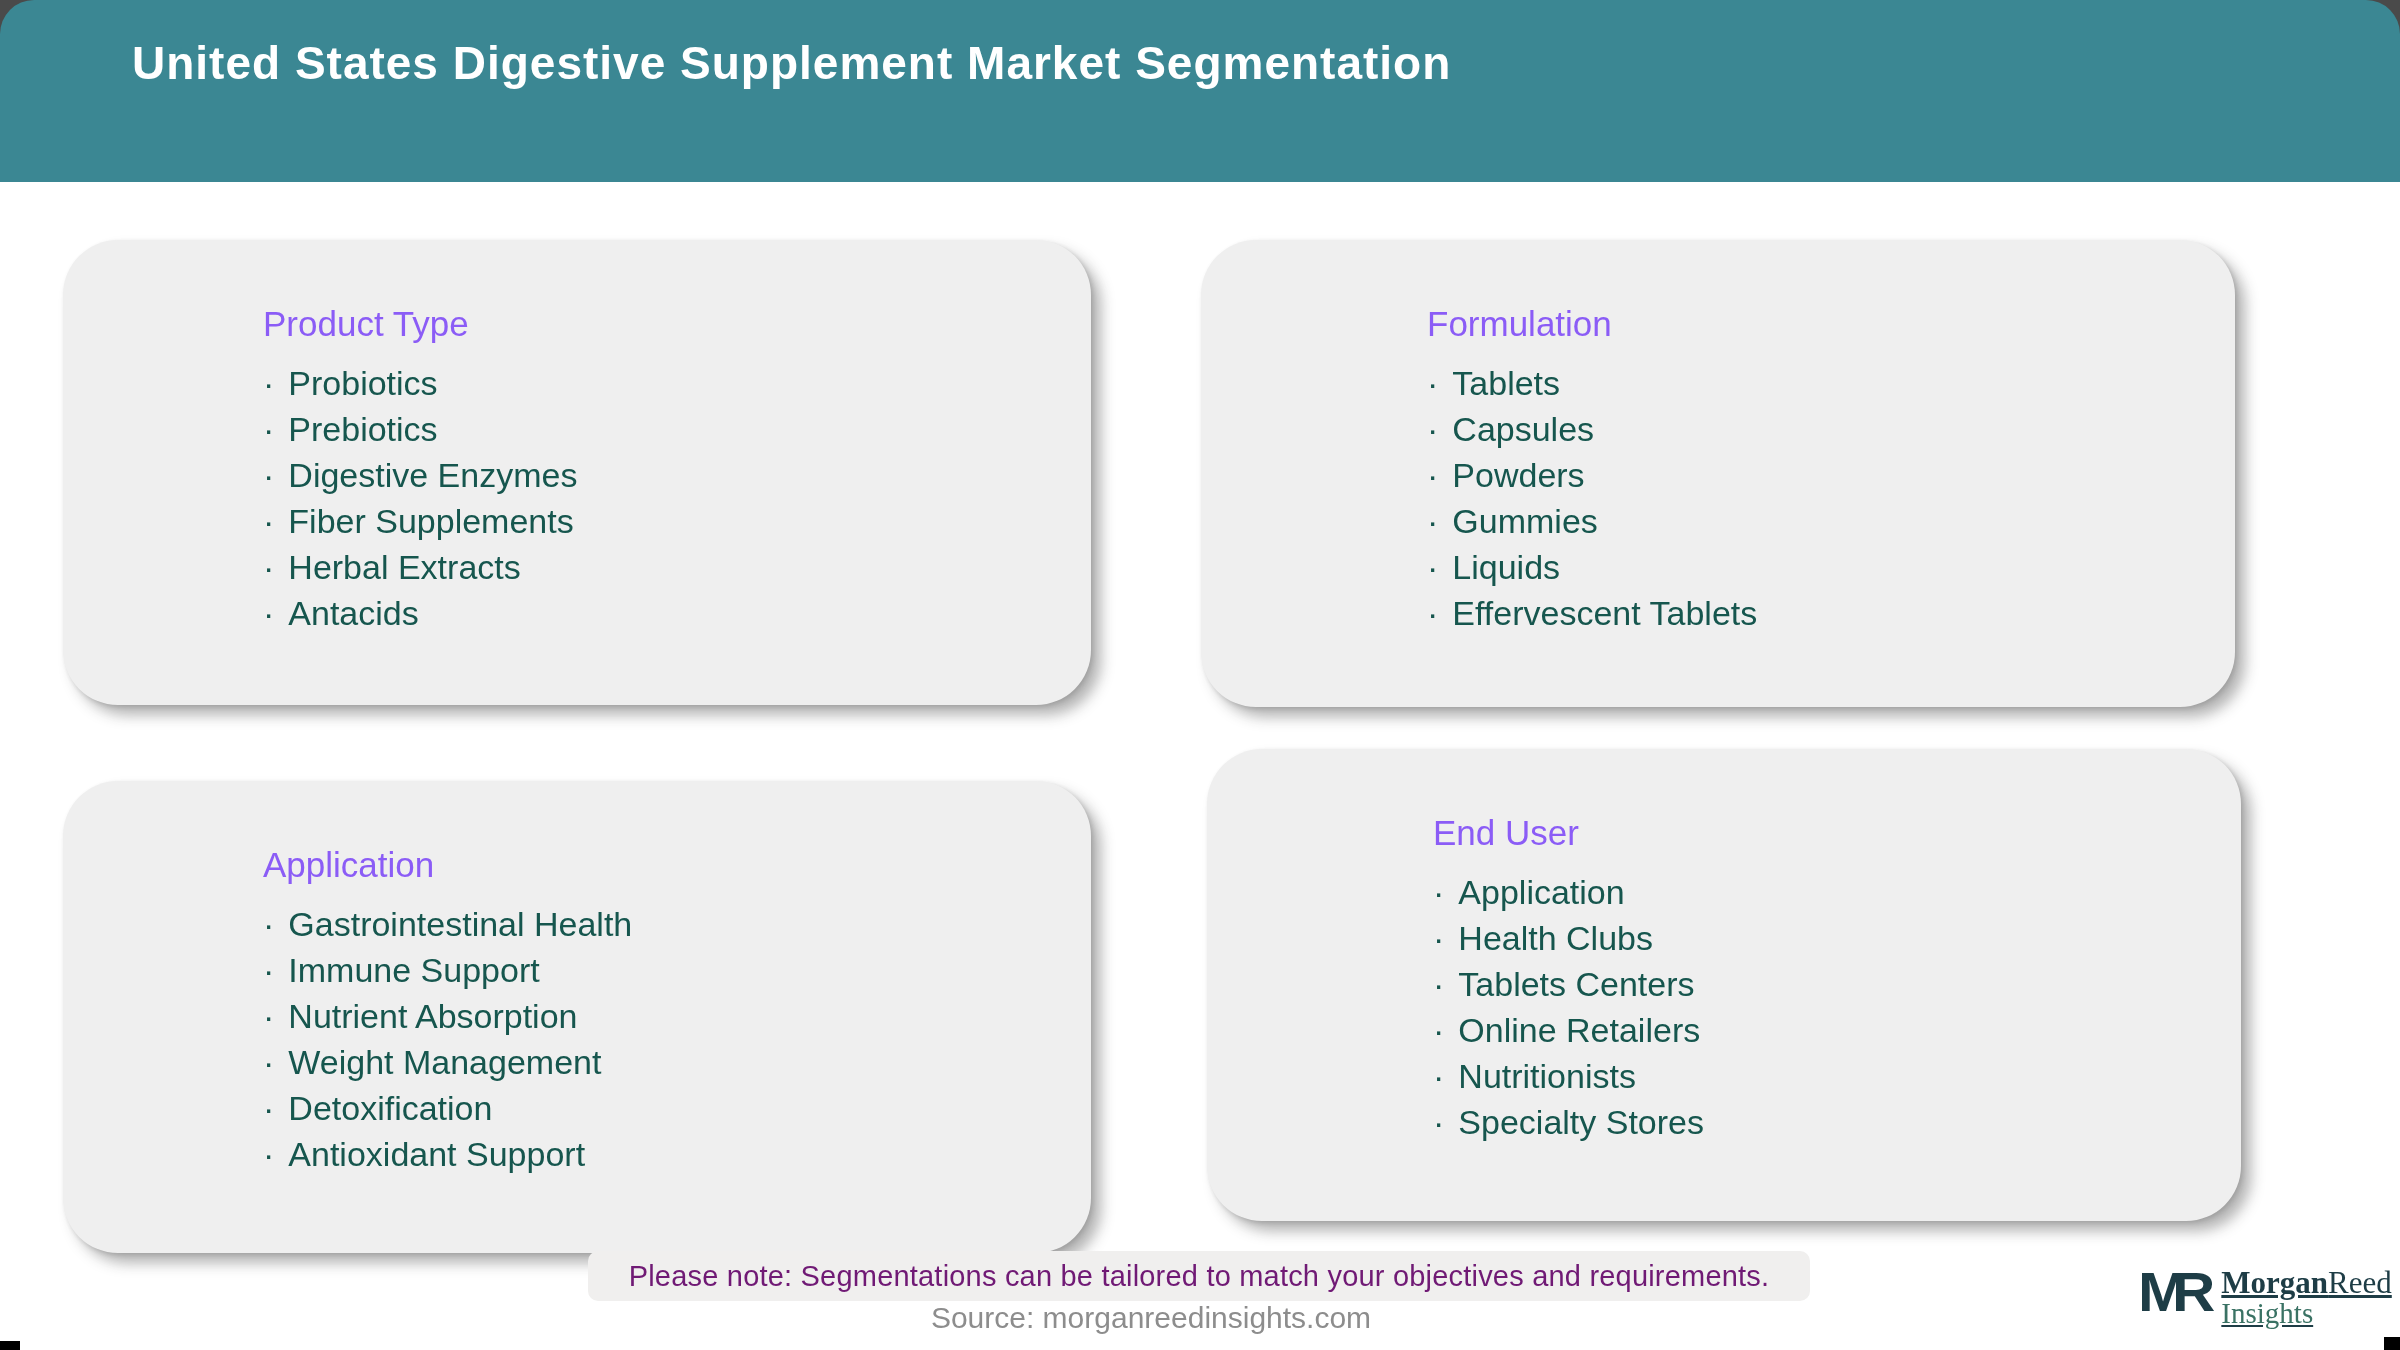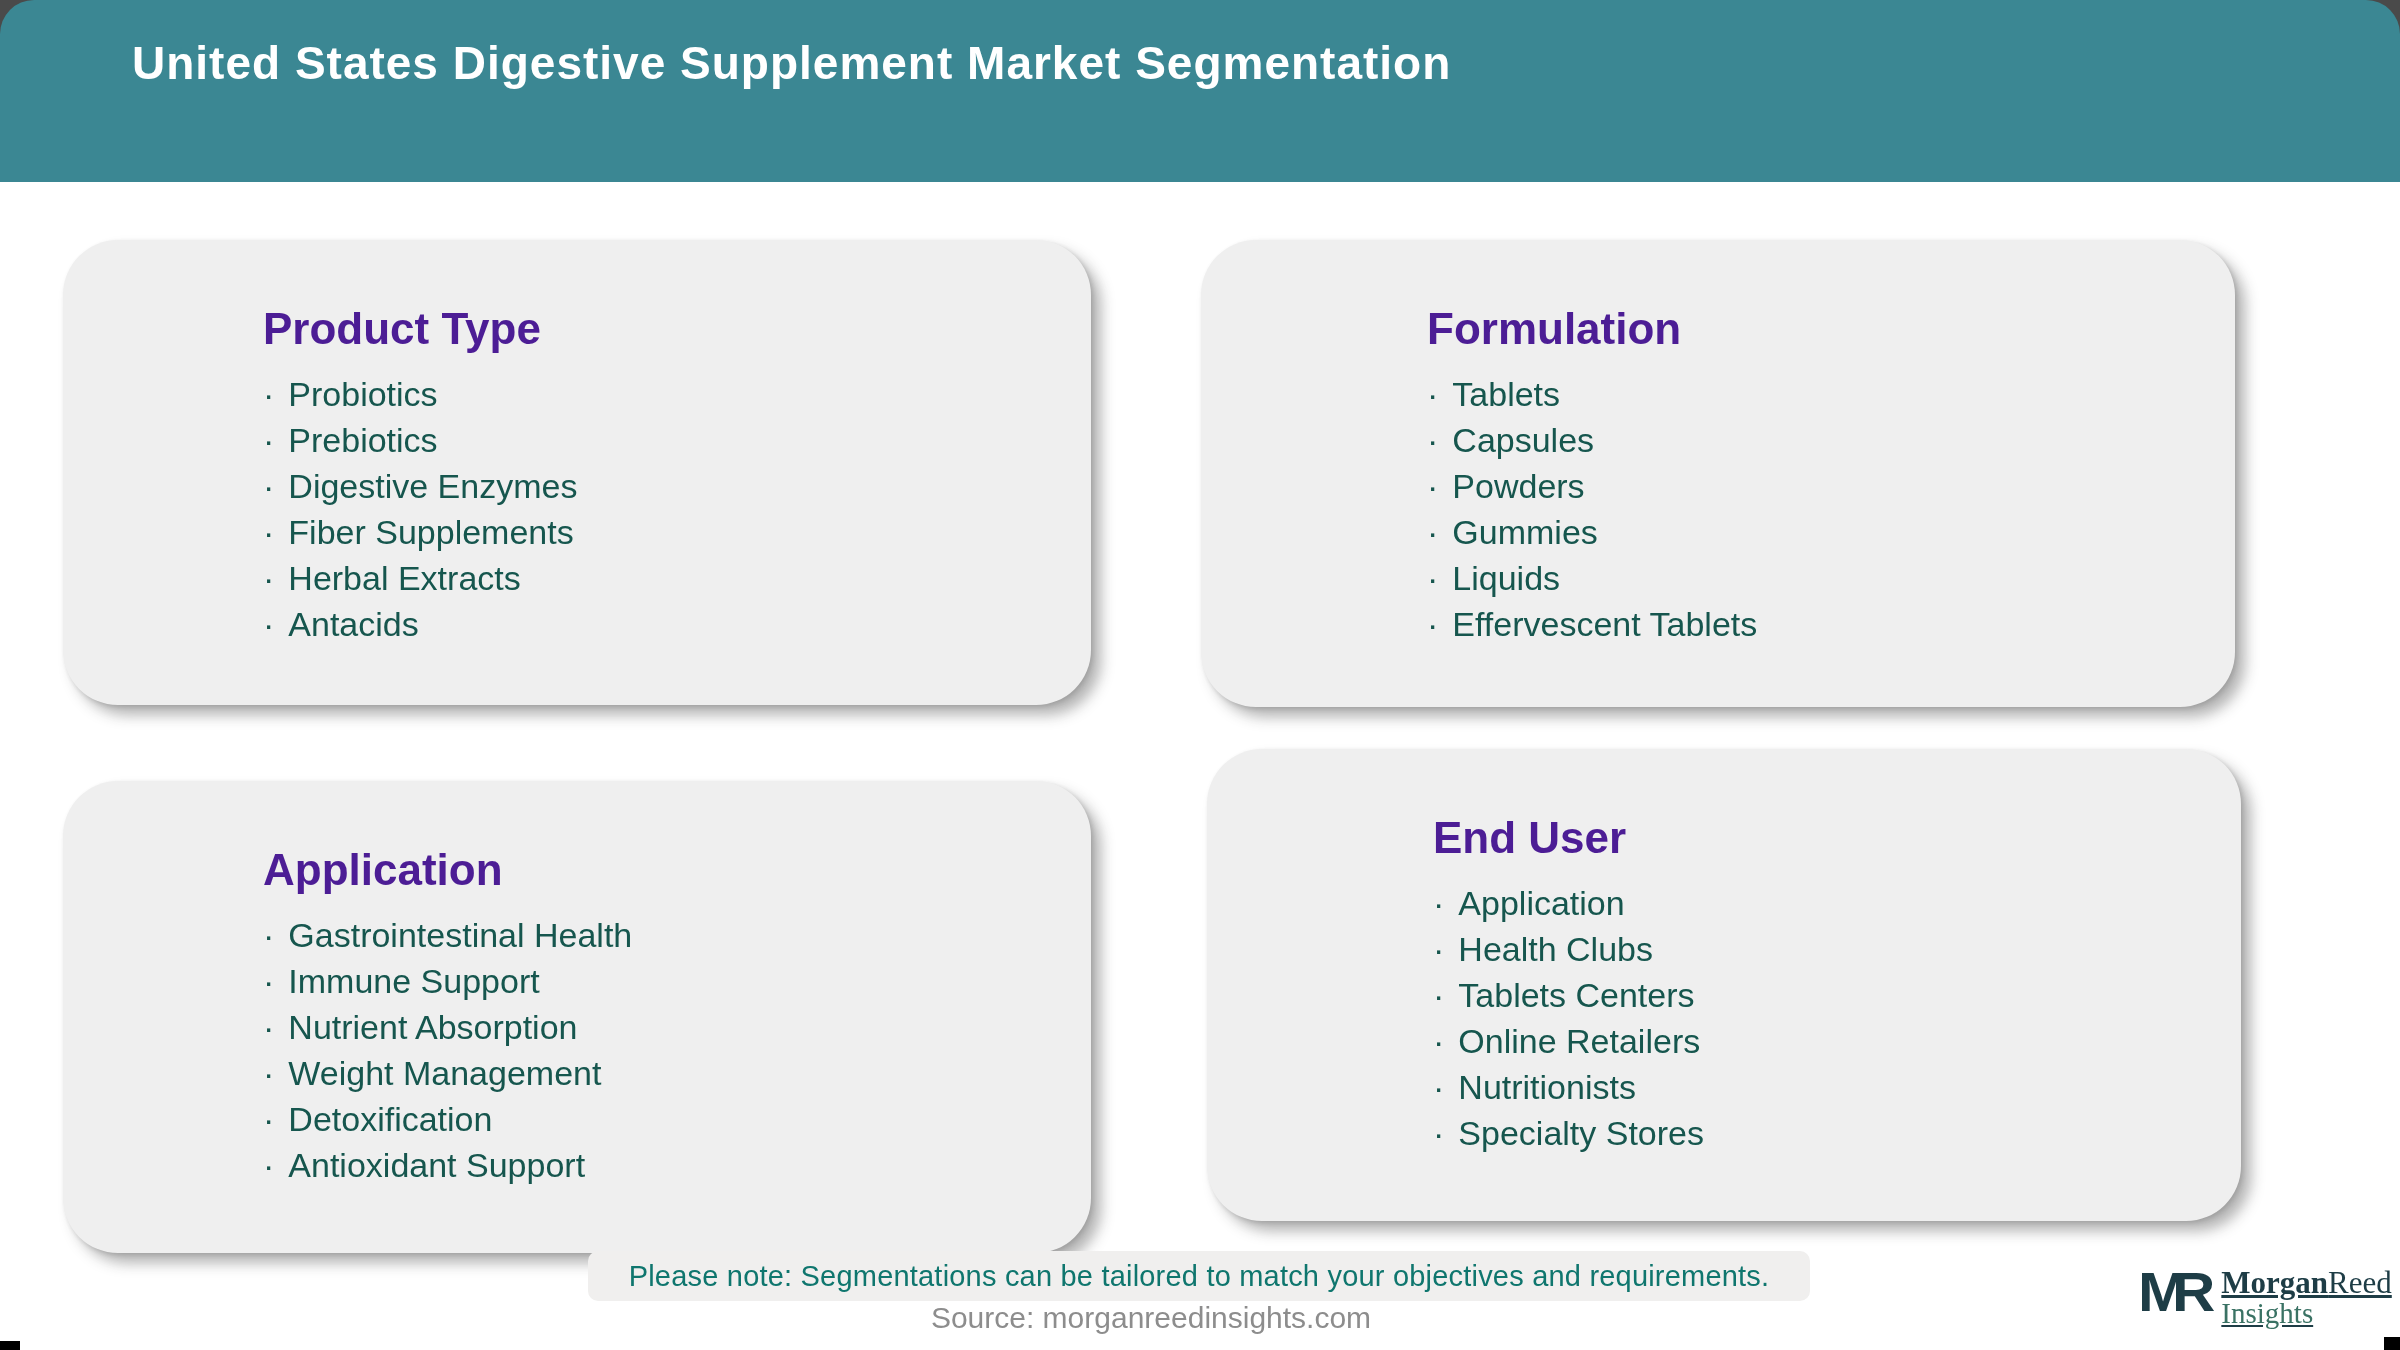--- a/index.html
+++ b/index.html
@@ -32,42 +32,42 @@
     box-sizing:border-box;
     padding:64px 40px 0 200px;
   }
   .card.right-col{padding-left:226px;}
   .card-product-type{left:63px;top:240px;width:1028px;height:465px;}
   .card-formulation{left:1201px;top:240px;width:1034px;height:467px;}
   .card-application{left:63px;top:781px;width:1028px;height:472px;}
   .card-end-user{left:1207px;top:749px;width:1034px;height:472px;}
   .card h2{
     margin:0 0 16px 0;
-    font-size:44px;font-weight:700;color:#4c1d95;
+    font-size:35px;font-weight:400;color:#8b5cf6;
     line-height:1.15;
   }
   .card ul{
     list-style:none;margin:0;padding:0;
   }
   .card ul li{
     font-size:34px;color:#16564e;line-height:46px;
     white-space:nowrap;
   }
   .card ul li::before{
     content:"\00B7";
     padding-right:14px;
     color:#16564e;
   }
   .note-pill{
     position:absolute;left:588px;top:1251px;width:1222px;height:50px;
     background:#f0efee;border-radius:10px;
     display:flex;align-items:center;justify-content:center;
   }
   .note-pill span{
-    font-size:29px;color:#0f766e;letter-spacing:0.2px;
+    font-size:29px;color:#701a75;letter-spacing:0.2px;
   }
   .source-line{
     position:absolute;left:0;top:1301px;width:2302px;
     text-align:center;
     font-size:30px;color:#8d8d8d;
   }
   .logo{
     position:absolute;left:2138px;top:1268px;
     display:flex;align-items:flex-start;
   }

